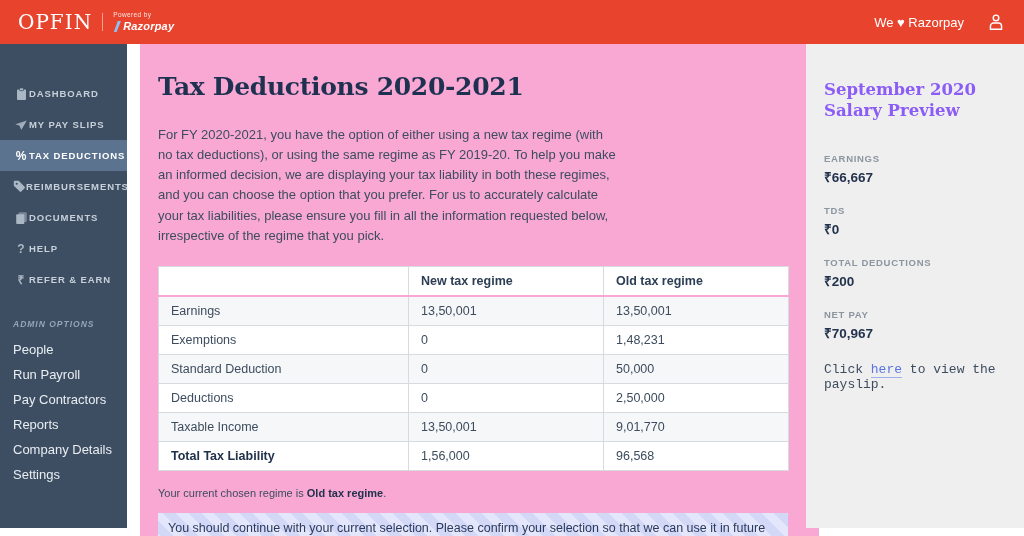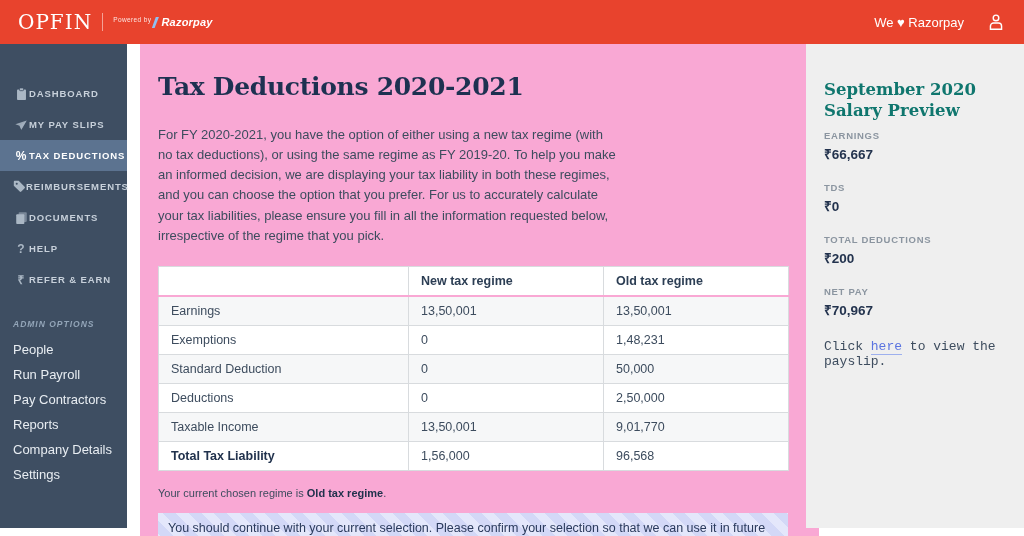--- a/index.html
+++ b/index.html
@@ -12,21 +12,21 @@
   .topbar {
     position:absolute; top:0; left:0; width:1024px; height:44px;
     background:#e8432d; display:flex; align-items:center; padding:0 18px;
   }
   .logo-group { display:flex; align-items:center; gap:10px; }
   .logo {
     font-family:"DejaVu Serif", serif; font-weight:normal; color:#fff;
     font-size:20px; letter-spacing:1px;
   }
   .logo-divider { width:1px; height:18px; background:rgba(255,255,255,.5); }
-  .powered { display:flex; flex-direction:row; line-height:1; }
+  .powered { display:flex; flex-direction:column; line-height:1; }
   .powered-by { font-size:6.5px; color:rgba(255,255,255,.85); letter-spacing:.4px; margin-bottom:2px; }
   .razorpay-wordmark { display:flex; align-items:center; gap:2px; }
   .razorpay-text { color:#fff; font-weight:bold; font-style:italic; font-size:11px; letter-spacing:.2px; }
   .topbar-right { margin-left:auto; display:flex; align-items:center; gap:22px; }
   .we-love { color:#fff; font-size:13px; }
   .user-btn { display:flex; align-items:center; cursor:pointer; }
 
   
   .sidebar {
     position:absolute; top:44px; left:0; width:127px; height:484px;
@@ -86,22 +86,22 @@
     background:repeating-linear-gradient(45deg,#d3d8f7 0 9px,#e4e7fb 9px 18px);
     font-size:12.5px; color:#2a3a5c; line-height:1.3;
   }
 
   
   .preview {
     position:absolute; top:44px; left:806px; width:218px; height:484px;
     background:#efefef; padding:36px 18px 0 18px;
   }
   .preview-title {
-    font-family:"DejaVu Serif", serif; font-weight:bold; color:#0f766e;
-    font-size:16.5px; line-height:1.25; margin-bottom:9px;
+    font-family:"DejaVu Serif", serif; font-weight:bold; color:#8b5cf6;
+    font-size:16.5px; line-height:1.25; margin-bottom:32px;
   }
   .stat { margin-bottom:19px; }
   .stat-label { font-size:9.5px; letter-spacing:.7px; color:#8b95a0; font-weight:bold; margin-bottom:4px; }
   .stat-value { font-size:13.5px; font-weight:bold; color:#23334e; }
   .payslip-line { margin-top:20px; font-size:13px; color:#3d4c5e;font-family:Liberation Mono, monospace; }
   .payslip-link { color:#5b74e0; text-decoration:none; border-bottom:1px solid #9eb0ee; cursor:pointer; }
 </style>
 </head>
 <body>
 

